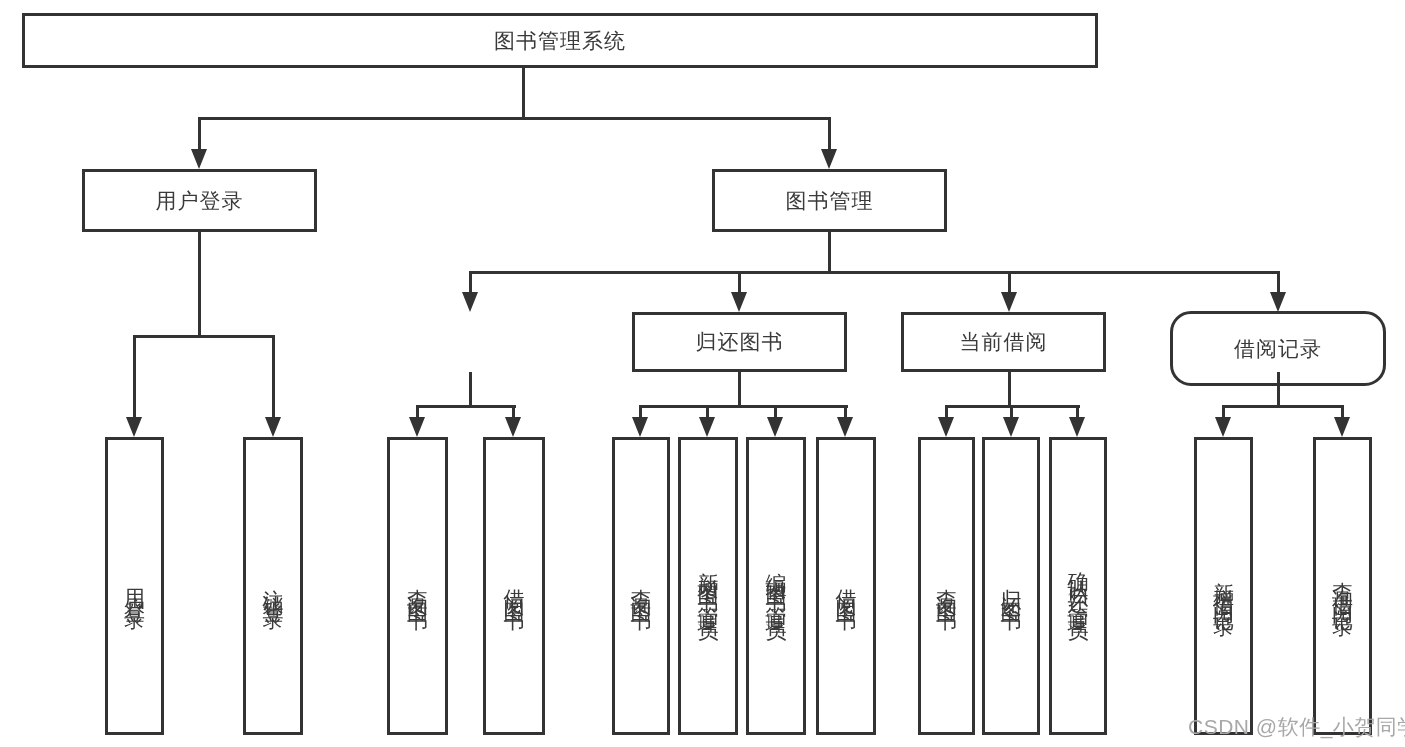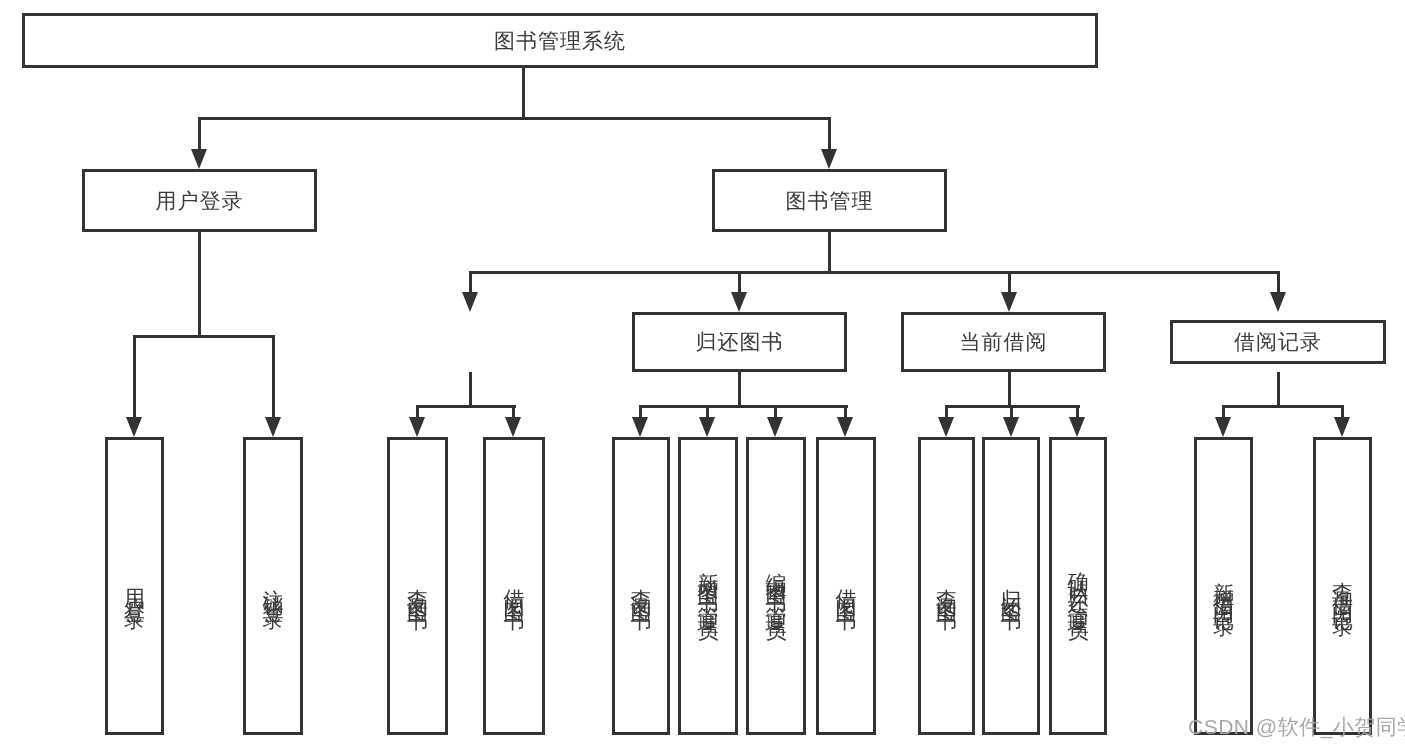--- a/index.html
+++ b/index.html
@@ -69,21 +69,21 @@
 
 
   <div class="node h" style="left:632px; top:312px; width:215px; height:60px;">
     <span>归还图书</span>
   </div>
 
   <div class="node h" style="left:901px; top:312px; width:205px; height:60px;">
     <span>当前借阅</span>
   </div>
 
-  <div class="node h" style="left:1170px; top:320px; width:216px; height:44px;">
+  <div class="node h" style="left:1170px; top:311px; width:216px; height:75px;border-radius:21px;">
     <span>借阅记录</span>
   </div>
 
   <div class="node leaf" style="left:105px; top:437px; width:59px; height:298px;">
     <span class="vtext">用户登录</span>
   </div>
 
   <div class="node leaf" style="left:243px; top:437px; width:60px; height:298px;">
     <span class="vtext">注销登录</span>
   </div>

